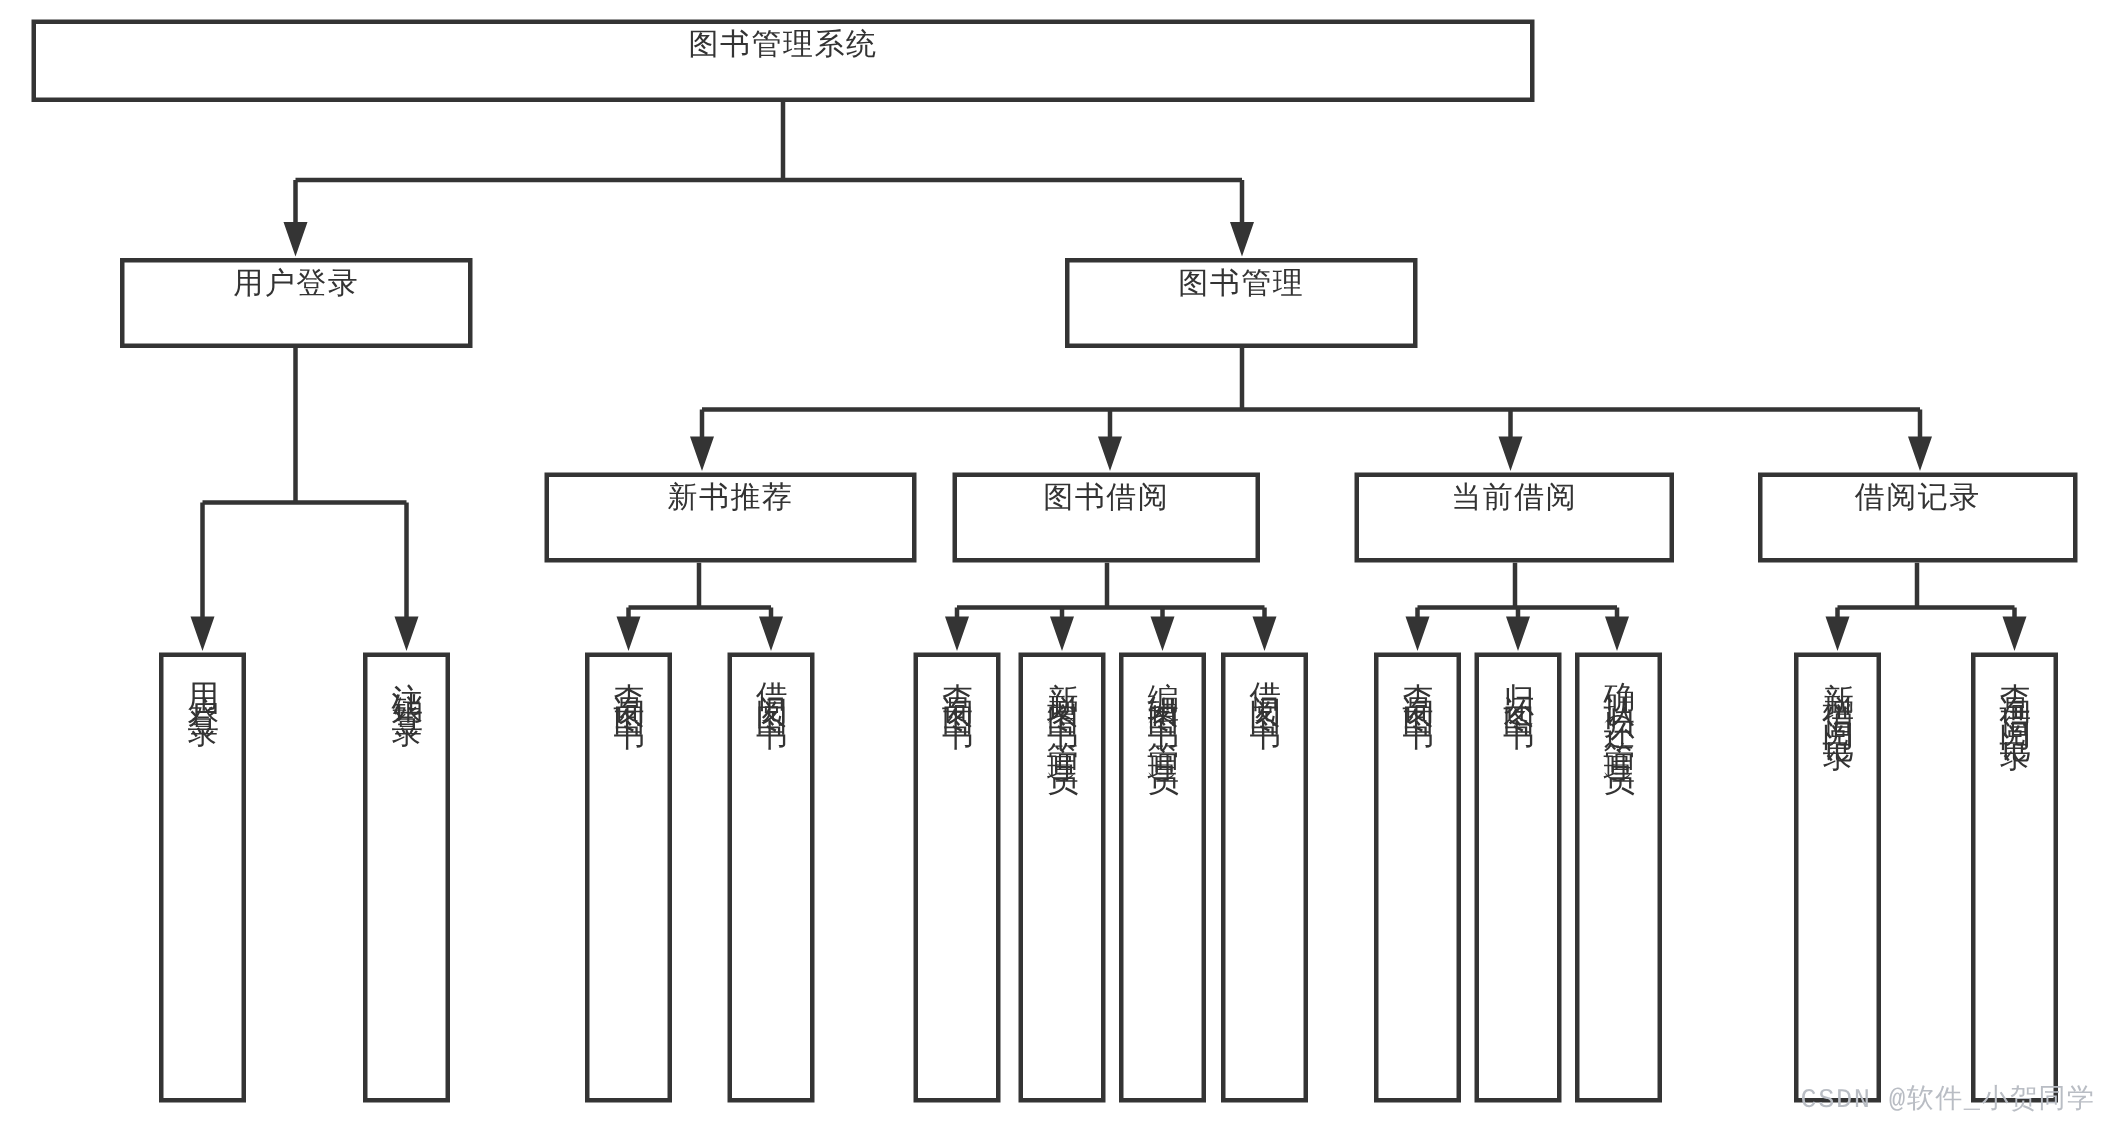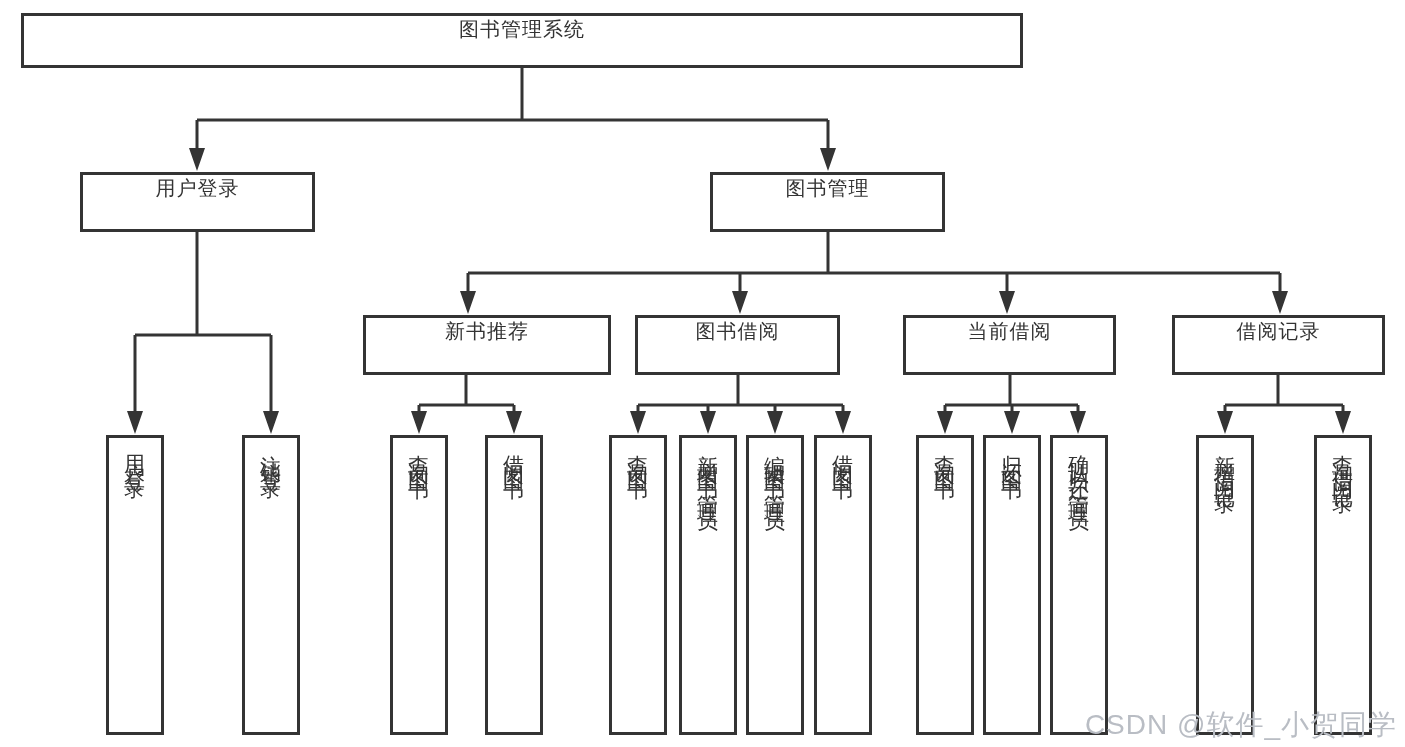--- a/index.html
+++ b/index.html
@@ -47,24 +47,25 @@
     writing-mode: vertical-rl;
     font-size: 21px;
     letter-spacing: 0.38em;
     line-height: 1;
     white-space: nowrap;
   }
   .watermark {
     position: absolute;
     right: 8px;
     bottom: 3px;
-    font-size: 28px;
+    font-size: 18px;
     color: #b9bdc4;
     letter-spacing: 1px;
     white-space: nowrap;
+    font-family: Liberation Mono, monospace;
   }
 </style>
 </head>
 <body>
 
 <div class="canvas">
 
   <svg class="connectors" width="1405" height="747" viewBox="0 0 1405 747">
 
     <path d="M522 68 V120 M197 120 H828 M197 120 V150 M828 120 V150" stroke="#343434" stroke-width="3" fill="none"></path>

